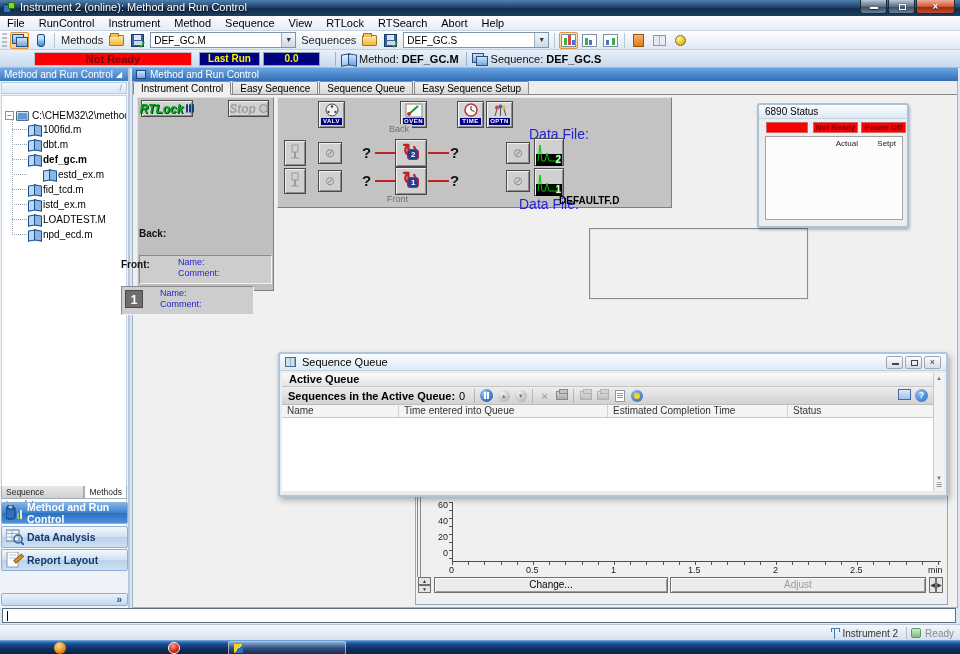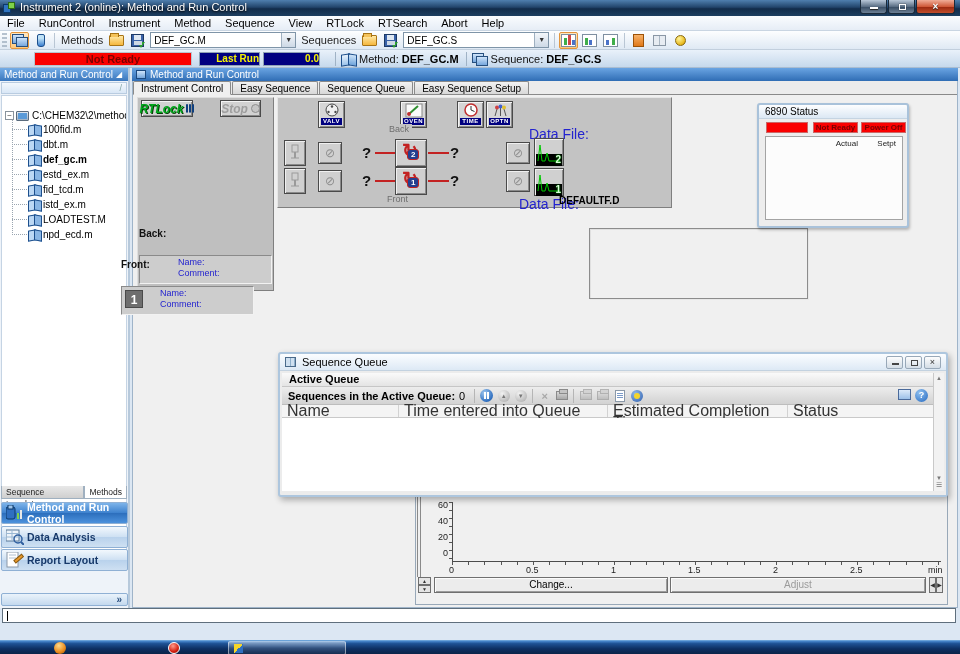--- a/index.html
+++ b/index.html
@@ -55,21 +55,21 @@
 .ic-view .vb3{position:absolute;left:10px;bottom:1px;width:3px;height:5px;background:#4a72c8}
 .ic-orange{width:11px;height:13px;background:linear-gradient(180deg,#f7b26a,#e07818);border:1px solid #9c5208}
 .ic-grid{width:13px;height:11px;border:1px solid #8a97a5;background:linear-gradient(90deg,#e7ecf2 0 5px,#aab7c4 5px 6px,#e7ecf2 6px)}
 .ic-lamp{width:11px;height:11px;border-radius:50%;background:radial-gradient(circle at 35% 30%,#fff49a,#e8b81c 70%,#a87c08);border:1px solid #8a6a10}
 
 
 #statusrow{left:0;top:50px;width:960px;height:18px;background:linear-gradient(180deg,#e9f1fa,#c6d9ec);border-bottom:1px solid #aabdd1}
 #notready{left:34px;top:2px;width:158px;height:14px;background:#fa0000;border:1px solid #b8c4ce;color:#7a0000;font-weight:bold;font-size:11px;text-align:center;line-height:13px}
 #lastrun{left:199px;top:2px;width:61px;height:14px}
 #runtime{left:263px;top:2px;width:57px;height:14px}
-.navy-led{background:#000080;border:1px solid #8fa2b5;color:#f8f400;font-weight:bold;font-size:10px;text-align:right;line-height:12px}
+.navy-led{background:#000080;border:1px solid #8fa2b5;color:#f8f400;font-weight:bold;font-size:10px;text-align:center;line-height:12px}
 #ms-cluster{left:330px;top:1px;height:16px;display:flex;align-items:center}
 .ms-sep{width:1px;height:14px;background:#9fb2c5;margin:0 5px}
 .ic-book{width:14px;height:11px;position:relative;margin-right:4px}
 .ic-book:before,.ic-book:after{content:"";position:absolute;top:0;width:7px;height:10px;border:1px solid #1d4f8c}
 .ic-book:before{left:0;background:linear-gradient(180deg,#e8f2fc,#9cc4ec);transform:skewY(-8deg)}
 .ic-book:after{left:7px;background:linear-gradient(180deg,#cfe4f8,#6fa5dc);transform:skewY(8deg)}
 .ms-label{font-size:11px;color:#111}
 .ms-value{font-size:11px;font-weight:bold;margin-left:3px;margin-right:2px}
 
 
@@ -107,21 +107,21 @@
 #inner-tabs{left:133px;top:81px;width:824px;height:14px;background:#ececec;display:flex;align-items:flex-end;border-bottom:1px solid #8a8a8a}
 .tab{font-size:10px;line-height:13px;padding:0 7px;border:1px solid #8a8a8a;border-bottom:none;border-radius:2px 2px 0 0;background:linear-gradient(180deg,#f2f2f2,#d8d8d8);margin-right:1px;height:13px}
 .tab.active{background:#f0f0f0;height:14px;margin-bottom:-1px;border-bottom:1px solid #f0f0f0}
 
 
 #strip{left:137px;top:97px;width:137px;height:194px;background:#bfbfbf;border:1px solid;border-color:#dedede #7f7f7f #7f7f7f #dedede}
 .push-btn{position:absolute;background:#d2d2d2;border:1px solid #4a4a4a;box-shadow:inset 1px 1px 0 #f4f4f4,inset -1px -1px 0 #8a8a8a;display:flex;align-items:center;justify-content:center}
 #start-btn{left:141px;top:100px;width:52px;height:17px}
 #start-lbl{color:#00a81c;font-weight:bold;font-style:italic;font-size:12px;text-shadow:1px 1px 0 #063e06;margin-right:2px}
 .vial{width:4px;height:9px;background:linear-gradient(180deg,#c2ecfa 25%,#2a72cc);border:1px solid #0e3f7e;border-radius:0 0 2px 2px;margin-left:1px}
-#stop-btn{left:220px;top:100px;width:41px;height:17px}
+#stop-btn{left:228px;top:100px;width:41px;height:17px}
 #stop-lbl{color:#9e9e9e;font-weight:bold;font-style:italic;font-size:12px;margin-right:3px}
 #stop-circle{width:9px;height:9px;border-radius:50%;background:#c6c6c6;border:1px solid #8e8e8e}
 .io-group{position:absolute;width:133px}
 .io-cap{font-size:10px;font-weight:bold;color:#111}
 .io-box{margin-top:16px;background:#cdcdcd;border:1px solid;border-color:#8a8a8a #f2f2f2 #f2f2f2 #8a8a8a;padding:1px 0 4px 38px;position:relative}
 .io-line{font-size:9px;color:#2323cf;line-height:11px}
 .front-badge{position:absolute;left:3px;top:3px;width:18px;height:18px;background:#6e6e6e;color:#fff;font-weight:bold;font-size:12px;text-align:center;line-height:18px;border:1px solid #4a4a4a}
 
 
 #instr{left:277px;top:97px;width:395px;height:111px;background:#c3c3c3;border:1px solid;border-color:#e6e6e6 #7f7f7f #7f7f7f #e6e6e6}
@@ -185,21 +185,21 @@
 .sqi-printer{width:12px;height:9px;background:linear-gradient(180deg,#d8d8d8,#a8a8a8);border:1px solid #8a8a8a;position:relative}
 .sqi-printer:before{content:"";position:absolute;left:2px;top:-3px;width:7px;height:3px;background:#c4c4c4;border:1px solid #8a8a8a}
 .sqi-doc{width:10px;height:12px;background:#fff;border:1px solid #8a98a8;position:relative}
 .sqi-doc:before{content:"";position:absolute;left:1px;top:2px;width:6px;height:1px;background:#7a9ac8;box-shadow:0 2px 0 #7a9ac8,0 4px 0 #7a9ac8}
 .sqi-smiley{width:12px;height:12px;border-radius:50%;background:radial-gradient(circle at 35% 30%,#8fb8e8,#2f5fae);position:relative}
 .sqi-smiley:before{content:"";position:absolute;left:3px;top:3px;width:6px;height:6px;border-radius:50%;background:#f5d52a}
 #sq-right-icons{position:absolute;right:18px;top:35px;display:flex}
 .sqi-export{width:13px;height:11px;border:1px solid #4a6a9a;background:linear-gradient(180deg,#dceafa,#9cc0e8)}
 .sqi-help{width:13px;height:13px;border-radius:50%;background:radial-gradient(circle at 35% 30%,#8fc0f0,#2468c0);color:#fff;font-size:9px;font-weight:bold;text-align:center;line-height:13px;margin-left:4px}
 #sq-header{position:absolute;left:2px;top:51px;width:653px;height:13px;background:#f4f4f4;border-bottom:1px solid #c9c9c9;display:flex}
-.sq-col{font-size:16px;color:#333;line-height:12px;padding-left:5px;border-right:1px solid #d2d2d2}
+.sq-col{font-size:10px;color:#333;line-height:12px;padding-left:5px;border-right:1px solid #d2d2d2}
 #sq-body{position:absolute;left:2px;top:64px;width:653px;height:73px;background:#fff}
 #sq-scroll{position:absolute;right:2px;top:19px;width:11px;height:118px;background:#f2f2f2;border-left:1px solid #c9c9c9;font-size:6px;color:#777;text-align:center}
 #sq-scroll .sarr-top{position:absolute;left:2px;top:2px}
 #sq-scroll .sarr-bot{position:absolute;left:2px;bottom:10px}
 #sq-scroll .shandle{position:absolute;left:2px;bottom:2px;font-size:7px}
 #sq-footer{position:absolute;left:2px;top:137px;width:664px;height:4px;background:#ececec}
 
 
 #cmdline{left:2px;top:608px;width:954px;height:15px;background:#fff;border:1px solid #5f6f7d}
 #caret{position:absolute;left:4px;top:2px;width:1px;height:10px;background:#000}
@@ -362,21 +362,21 @@
           <span class="lbl">100fid.m</span>
         </div>
       <div class="tree-item" style="top:42px;padding-left:26px">
           <span class="ic-mbook"></span>
           <span class="lbl">dbt.m</span>
         </div>
       <div class="tree-item" style="top:57px;padding-left:26px">
           <span class="ic-mbook"></span>
           <span class="lbl sel">def_gc.m</span>
         </div>
-      <div class="tree-item" style="top:72px;padding-left:26px">
+      <div class="tree-item" style="top:72px;padding-left:41px">
           <span class="ic-mbook"></span>
           <span class="lbl">estd_ex.m</span>
         </div>
       <div class="tree-item" style="top:87px;padding-left:26px">
           <span class="ic-mbook"></span>
           <span class="lbl">fid_tcd.m</span>
         </div>
       <div class="tree-item" style="top:102px;padding-left:26px">
           <span class="ic-mbook"></span>
           <span class="lbl">istd_ex.m</span>
@@ -680,20 +680,29 @@
       <span class="sarr-bot">▼</span>
       <span class="shandle">☰</span>
     </div>
     <div id="sq-footer"></div>
   </div>
 
   <div id="cmdline" class="abs">
       <span id="caret"></span>
     </div>
 
+  <div id="bottombar" class="abs">
+    <div id="bb-right">
+      <span class="ic-instr"></span>
+      <span class="bb-text">Instrument 2</span>
+      <span class="bb-sep"></span>
+      <span class="ic-ready"></span>
+      <span class="bb-ready">Ready</span>
+    </div>
+  </div>
 
   <div id="taskbar" class="abs">
     <span class="tk-orb"></span>
     <span class="tk-red"></span>
     <span class="tk-app">
         <span class="tk-app-ic"></span>
       </span>
   </div>
 
 </div>

